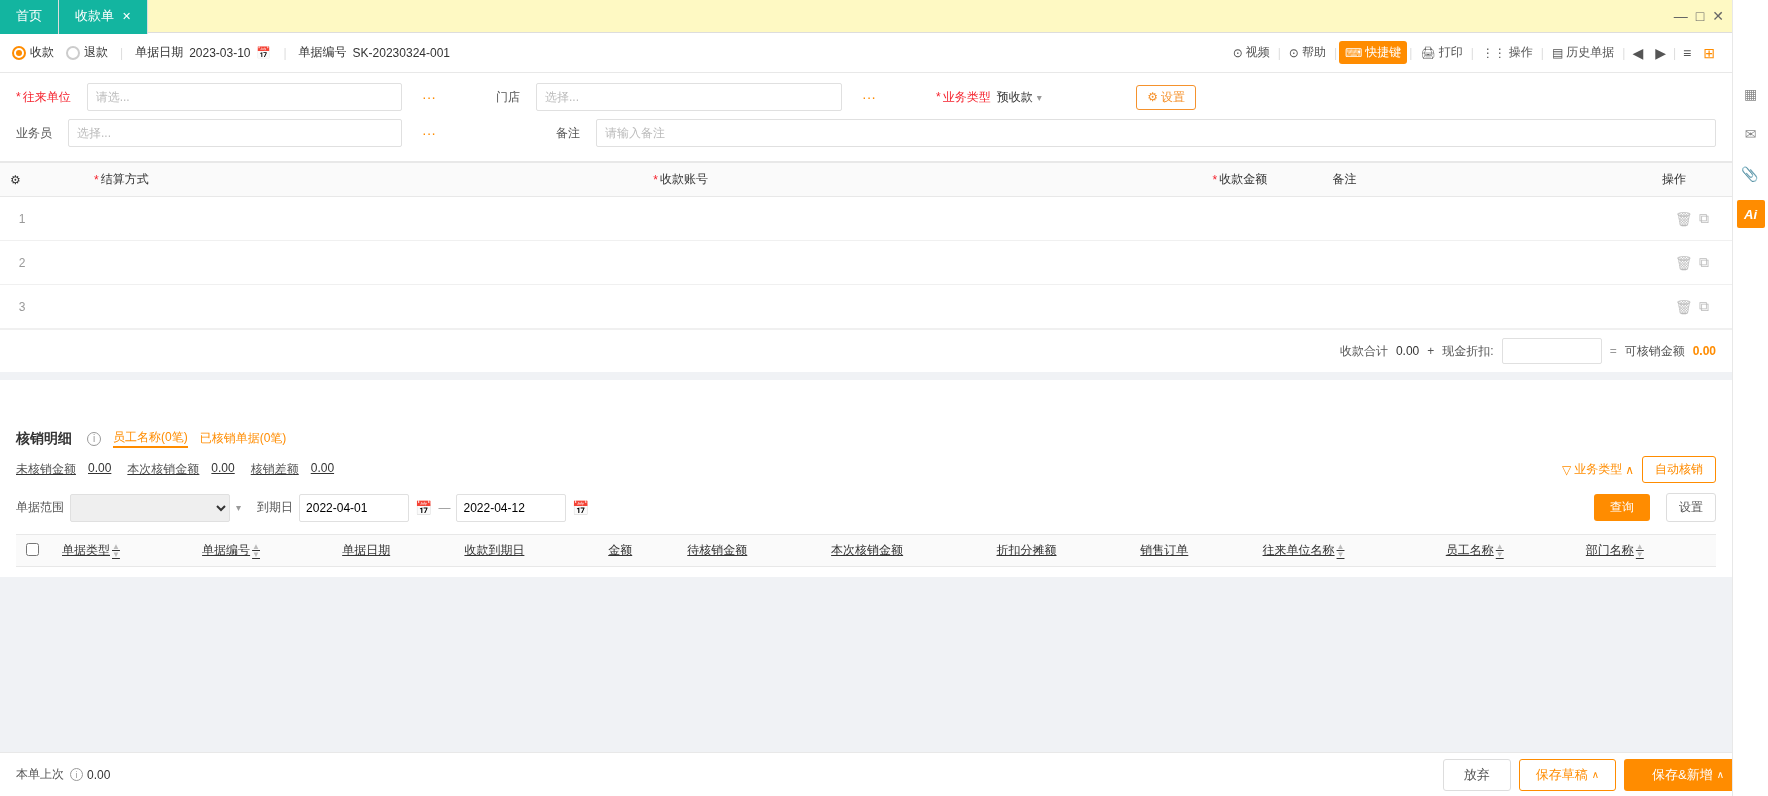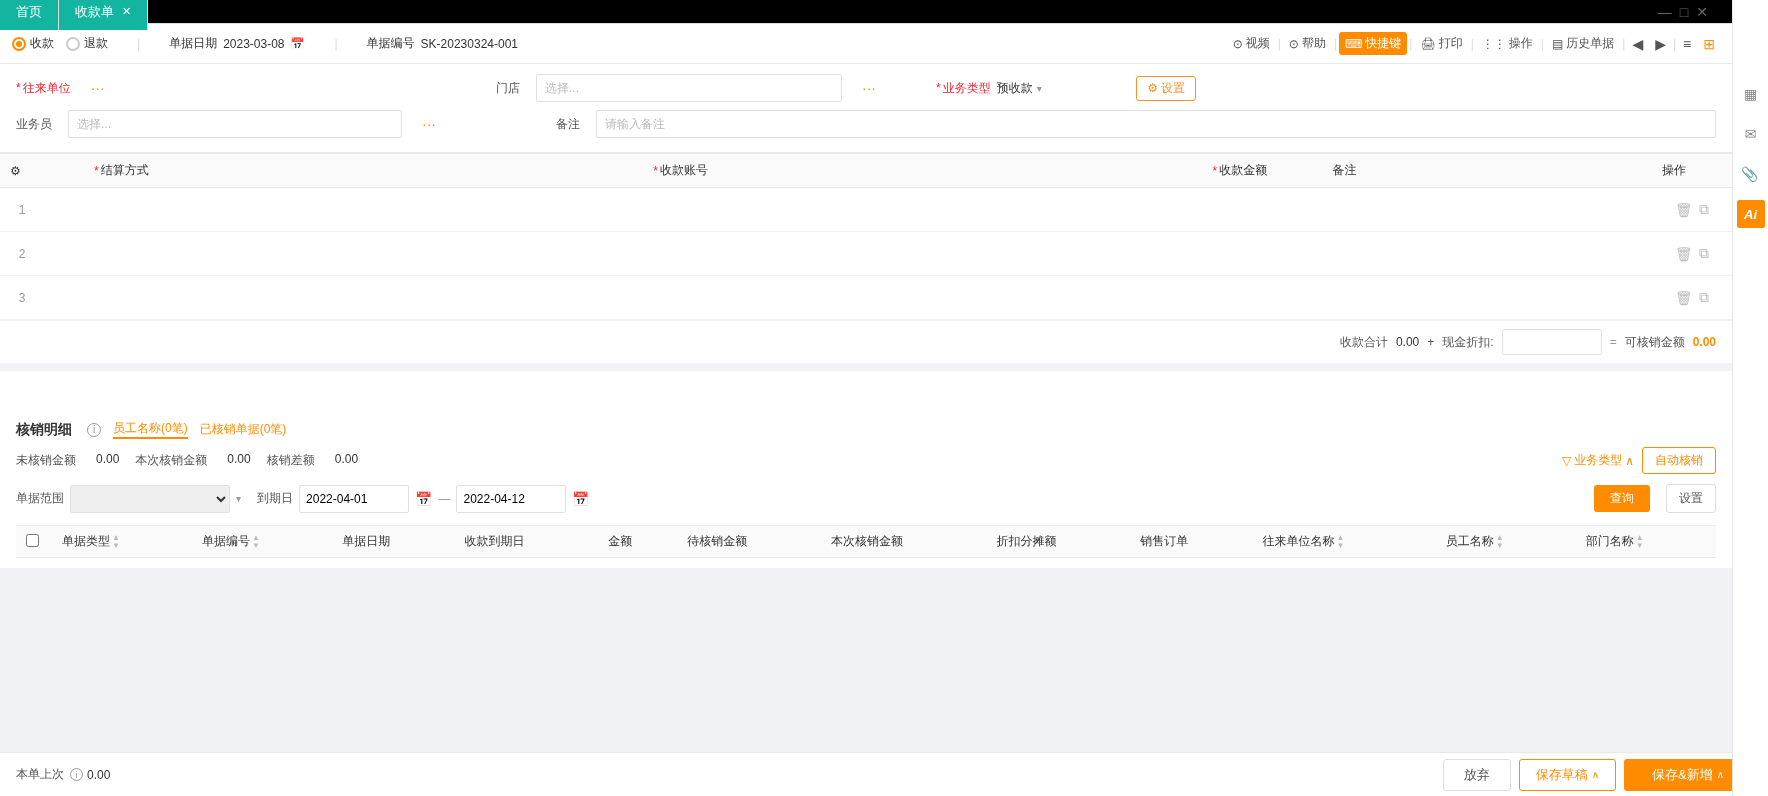--- a/index.html
+++ b/index.html
@@ -1,36 +1,36 @@
 <!DOCTYPE html>
 <html><head>
   <meta charset="utf-8">
   <style>
     * { box-sizing: border-box; margin: 0; padding: 0; }
     body { font-family: 'Microsoft YaHei', Arial, sans-serif; font-size: 12px; background: #f0f2f5; color: #333; overflow: hidden; }
 
     
     .tab-bar {
-      display: flex; align-items: center; background: #000000; height: 24px;
-      border-bottom: 1px solid #ddd; padding: 0 16px 0 0;
+      display: flex; align-items: center; background: #fef9c3; height: 33px;
+      border-bottom: 1px solid #ddd; padding: 0 0 0 0;
     }
     .tab-item {
       display: flex; align-items: center; padding: 0 16px; height: 36px; cursor: pointer;
       font-size: 13px; background: #f0f2f5; color: #555; border-right: 1px solid #ddd;
     }
     .tab-item.active { background: #13b5a0; color: #fff; }
     .tab-item .close-icon { margin-left: 8px; font-size: 11px; cursor: pointer; }
     .tab-home { background: #13b5a0; color: #fff; }
     .window-controls { margin-left: auto; display: flex; align-items: center; padding-right: 8px; gap: 8px; }
     .window-btn { cursor: pointer; font-size: 14px; color: #666; }
 
     
     .toolbar {
       display: flex; align-items: center; background: #fff; height: 40px; padding: 0 12px;
-      border-bottom: 1px solid #e8e8e8; gap: 25px;
+      border-bottom: 1px solid #e8e8e8; gap: 8px;
     }
     .radio-group { display: flex; gap: 12px; align-items: center; }
     .radio-item { display: flex; align-items: center; gap: 4px; cursor: pointer; }
     .radio-dot { width: 14px; height: 14px; border-radius: 50%; border: 2px solid #ccc; display: flex; align-items: center; justify-content: center; }
     .radio-dot.active { border-color: #ff8c00; }
     .radio-dot.active::after { content: ''; width: 6px; height: 6px; border-radius: 50%; background: #ff8c00; }
     .toolbar-sep { color: #ddd; margin: 0 4px; }
     .toolbar-field { display: flex; align-items: center; gap: 6px; }
     .toolbar-label { color: #333; white-space: nowrap; }
     .toolbar-value { color: #333; font-weight: 500; }
@@ -98,21 +98,21 @@
     .eq-sign { color: #999; }
 
     
     .verify-section { background: #fff; margin-top: 8px; padding: 10px 16px; }
     .verify-header { display: flex; align-items: center; gap: 12px; margin-bottom: 8px; margin-top: 39px; }
     .verify-title { font-size: 14px; font-weight: 600; color: #333; }
     .verify-tab { color: #ff8c00; cursor: pointer; font-size: 12px; }
     .verify-tab.active { border-bottom: 2px solid #ff8c00; }
     .info-icon { display: inline-flex; align-items: center; justify-content: center; width: 14px; height: 14px; border-radius: 50%; border: 1px solid #999; color: #999; font-size: 10px; cursor: pointer; margin-left: 3px; }
     .verify-stats { display: flex; align-items: center; gap: 16px; margin-bottom: 10px; font-size: 12px; }
-    .stat-item { display: flex; gap: 20px; }
+    .stat-item { display: flex; gap: 12px; text-decoration: underline; }
     .stat-label { color: #555; }
     .stat-value { color: #333; }
     .filter-right { display: flex; gap: 8px; align-items: center; }
     .filter-more { color: #ff8c00; cursor: pointer; font-size: 12px; display: flex; align-items: center; gap: 3px; }
     .auto-verify-btn {
       background: #fff; border: 1px solid #ff8c00; color: #ff8c00;
       border-radius: 3px; padding: 4px 12px; cursor: pointer; font-size: 12px;
     }
     .query-btn {
       background: #ff8c00; border: none; color: #fff;
@@ -130,21 +130,21 @@
     }
     .filter-date-input {
       width: 110px; height: 28px; border: 1px solid #e0e0e0; border-radius: 2px;
       padding: 0 6px; font-size: 12px;
     }
     .date-range { display: flex; align-items: center; gap: 6px; }
     .date-sep { color: #999; }
     .cal-icon { color: #bbb; cursor: pointer; font-size: 14px; }
 
     
-    .verify-table { width: 100%; border-collapse: collapse; margin-top: 12px; }
+    .verify-table { width: 100%; border-collapse: collapse; margin-top: 12px; text-decoration: underline; }
     .verify-table th {
       background: #fafafa; border-bottom: 1px solid #e8e8e8; border-top: 1px solid #e8e8e8;
       padding: 7px 10px; text-align: left; font-weight: 500; color: #333; font-size: 12px; white-space: nowrap;
     }
     .checkbox-cell { width: 36px; text-align: center; }
     .checkbox { width: 13px; height: 13px; cursor: pointer; }
 
     
     .bottom-bar {
       position: fixed; bottom: 0; left: 0; right: 0; height: 44px;
@@ -213,21 +213,21 @@
         <span>收款</span>
       </div>
       <div class="radio-item">
         <div class="radio-dot"></div>
         <span>退款</span>
       </div>
     </div>
     <span class="toolbar-sep">|</span>
     <div class="toolbar-field">
       <span class="toolbar-label">单据日期</span>
-      <span class="toolbar-value">2023-03-08</span>
+      <span class="toolbar-value">2023-03-10</span>
       <span style="cursor:pointer;color:#999;">📅</span>
     </div>
     <span class="toolbar-sep">|</span>
     <div class="toolbar-field">
       <span class="toolbar-label">单据编号</span>
       <span class="toolbar-value">SK-20230324-001</span>
     </div>
     <div class="toolbar-right">
       <div class="toolbar-action">
         <span>⊙</span>
@@ -271,20 +271,21 @@
     </div>
   </div>
 
   <div class="form-area">
     <div class="form-row">
 
       <div class="form-field" style="max-width:420px;">
         <span class="form-field-label">
           <span class="required-star">*</span><span>往来单位</span>
         </span>
+        <input class="form-input" type="text" placeholder="请选..." style="">
         <span class="more-btn">···</span>
       </div>
       <div class="form-divider" style="flex:0 0 60px;"></div>
 
       <div class="form-field" style="max-width:380px;">
         <span class="form-field-label optional">门店</span>
         <input class="form-input" type="text" placeholder="选择..." style="">
         <span class="more-btn">···</span>
       </div>
       <div class="form-divider" style="flex:0 0 60px;"></div>

